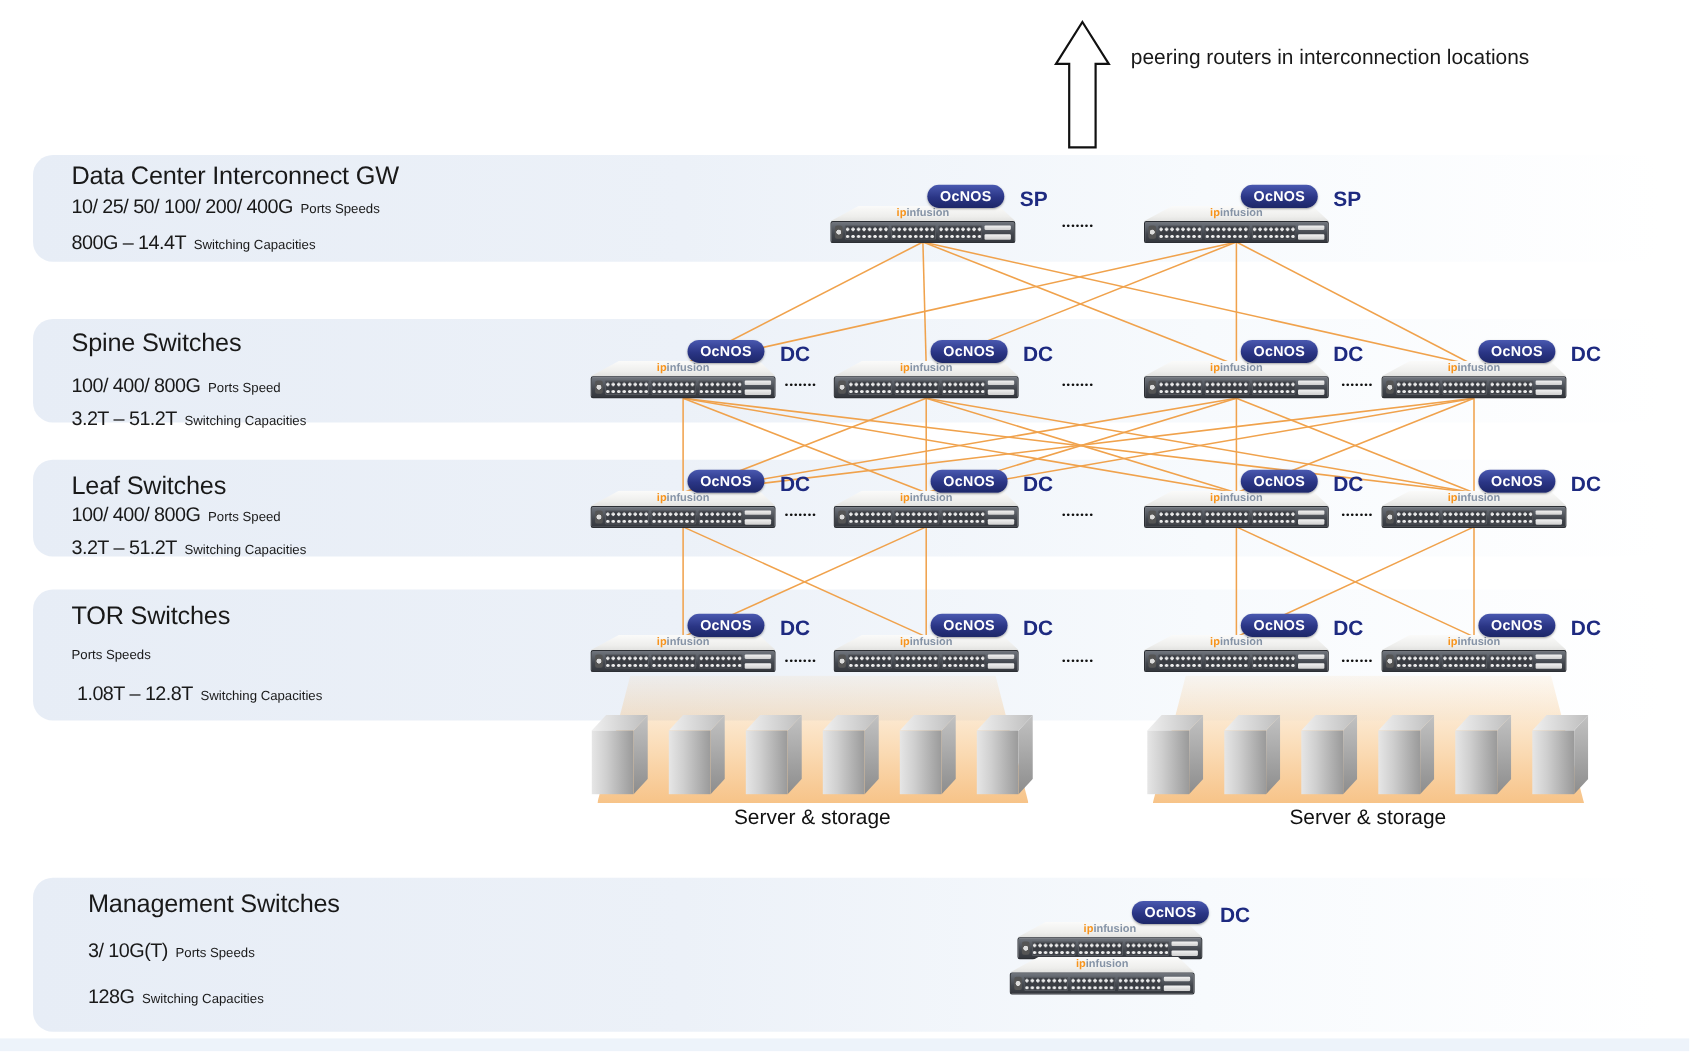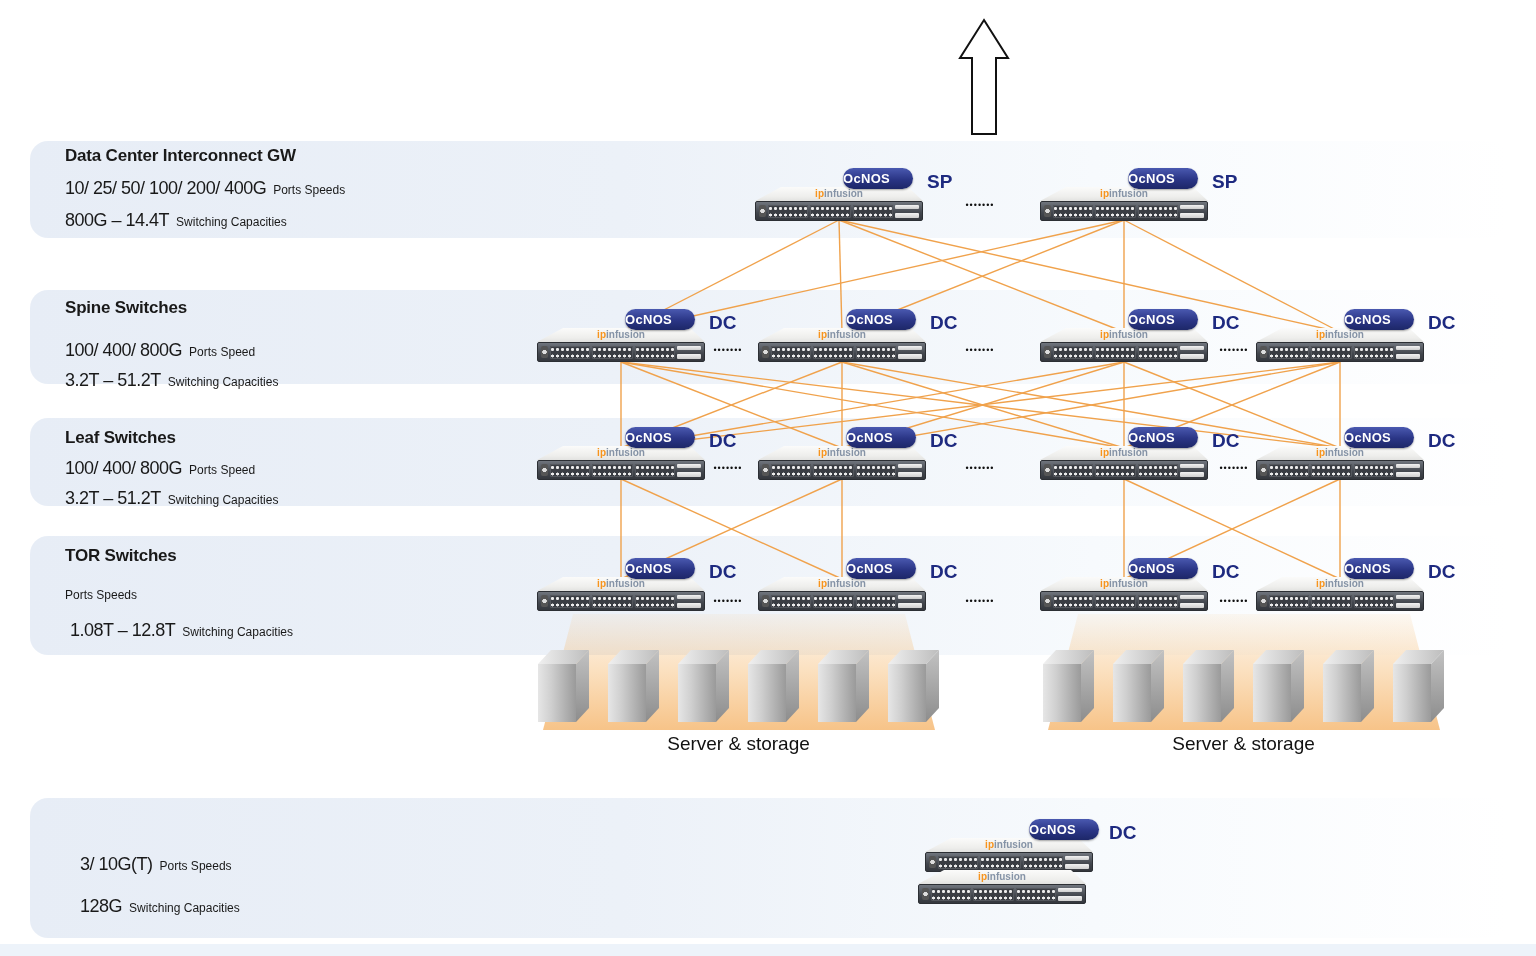--- a/index.html
+++ b/index.html
@@ -5,38 +5,38 @@
   html,body{margin:0;padding:0;background:#fff;}
   .canvas{position:relative;width:1536px;height:956px;background:#ffffff;overflow:hidden;
           font-family:"Liberation Sans", sans-serif;color:#191919;}
 
   
   .band{position:absolute;left:30px;width:1478px;border-radius:18px;z-index:0;
         background:linear-gradient(90deg,#e7edf6 0%,#ecf1f8 40%,#f7fafd 72%,#ffffff 100%);}
   .bottom-strip{position:absolute;left:0;top:944px;width:1536px;height:12px;background:#edf3fa;z-index:0;}
 
   
-  .layer-title{position:absolute;font-size:17px;font-weight:bold;letter-spacing:-.2px;z-index:4;white-space:nowrap;}
+  .layer-title{position:absolute;font-size:23px;font-weight:normal;letter-spacing:-.2px;z-index:4;white-space:nowrap;}
   .spec-row{position:absolute;display:flex;align-items:baseline;gap:7px;z-index:4;white-space:nowrap;}
   .spec-big{font-size:18px;letter-spacing:-.5px;}
   .spec-unit{font-size:12px;}
 
   
   .up-arrow{position:absolute;left:952px;top:18px;z-index:4;}
   .note{position:absolute;left:1028px;top:40px;font-size:19px;line-height:26px;z-index:4;}
 
   
   .mesh{position:absolute;left:0;top:0;width:1536px;height:956px;z-index:2;pointer-events:none;}
 
   
   .switch-mount{position:absolute;z-index:3;}
   .switch{position:relative;width:168px;height:34px;}
   .sw-badge{position:absolute;left:88px;top:-19px;width:70px;height:21px;border-radius:11px;z-index:5;
             background:linear-gradient(180deg,#4a59b0 0%,#2a3585 55%,#1d2768 100%);
-            color:#fff;display:flex;align-items:center;justify-content:flex-start;
+            color:#fff;display:flex;align-items:center;justify-content:center;
             font-size:13px;font-weight:bold;letter-spacing:.3px;box-shadow:0 1px 2px rgba(0,0,0,.35);}
   .sw-tag{position:absolute;left:172px;top:-16px;font-size:19px;font-weight:bold;color:#1e2a80;z-index:5;white-space:nowrap;}
   .sw-top{position:absolute;top:0;left:0;width:168px;height:14px;
           background:linear-gradient(180deg,#fbfbfa 0%,#eeeeec 70%,#e2e2e0 100%);
           clip-path:polygon(26px 0,153px 0,168px 14px,0 14px);}
   .sw-logo{position:absolute;top:0;left:0;right:0;text-align:center;font-size:10px;line-height:13px;z-index:1;}
   .sw-logo .ip{color:#f7941d;font-weight:bold;}
   .sw-logo .inf{color:#8593a6;font-weight:bold;}
   .sw-front{position:absolute;top:14px;left:0;width:168px;height:20px;box-sizing:border-box;
             background:linear-gradient(180deg,#70757d 0%,#42464d 60%,#34373d 100%);
@@ -122,20 +122,21 @@
       <line x1="1124" y1="479" x2="1124" y2="579" stroke="#f0a24c" stroke-width="1.4"></line>
       <line x1="1124" y1="479" x2="1340" y2="579" stroke="#f0a24c" stroke-width="1.4"></line>
       <line x1="1340" y1="479" x2="1124" y2="579" stroke="#f0a24c" stroke-width="1.4"></line>
       <line x1="1340" y1="479" x2="1340" y2="579" stroke="#f0a24c" stroke-width="1.4"></line>
     </svg>
 
   <svg class="up-arrow" width="64" height="118">
     <polygon points="32,2 56,40 44,40 44,116 20,116 20,40 8,40" fill="#ffffff" stroke="#111" stroke-width="2" stroke-linejoin="miter"></polygon>
   </svg>
   <div class="note">
+    <div>peering routers in interconnection locations</div>
   </div>
 
   <div class="layer-title" style="left:65px;top:146px">Data Center Interconnect GW</div>
   <div class="spec-row" style="left:65px;top:178px">
     <span class="spec-big">10/ 25/ 50/ 100/ 200/ 400G</span>
     <span class="spec-unit">Ports Speeds</span>
   </div>
   <div class="spec-row" style="left:65px;top:210px">
     <span class="spec-big">800G – 14.4T</span>
     <span class="spec-unit">Switching Capacities</span>
@@ -163,20 +164,21 @@
 
   <div class="layer-title" style="left:65px;top:546px">TOR Switches</div>
   <div class="spec-row" style="left:65px;top:588px">
     <span class="spec-unit">Ports Speeds</span>
   </div>
   <div class="spec-row" style="left:70px;top:620px">
     <span class="spec-big">1.08T – 12.8T</span>
     <span class="spec-unit">Switching Capacities</span>
   </div>
 
+  <div class="layer-title" style="left:80px;top:808px">Management Switches</div>
   <div class="spec-row" style="left:80px;top:854px">
     <span class="spec-big">3/ 10G(T)</span>
     <span class="spec-unit">Ports Speeds</span>
   </div>
   <div class="spec-row" style="left:80px;top:896px">
     <span class="spec-big">128G</span>
     <span class="spec-unit">Switching Capacities</span>
   </div>
 
   <div class="switch-mount" style="left:755px;top:187px;">

